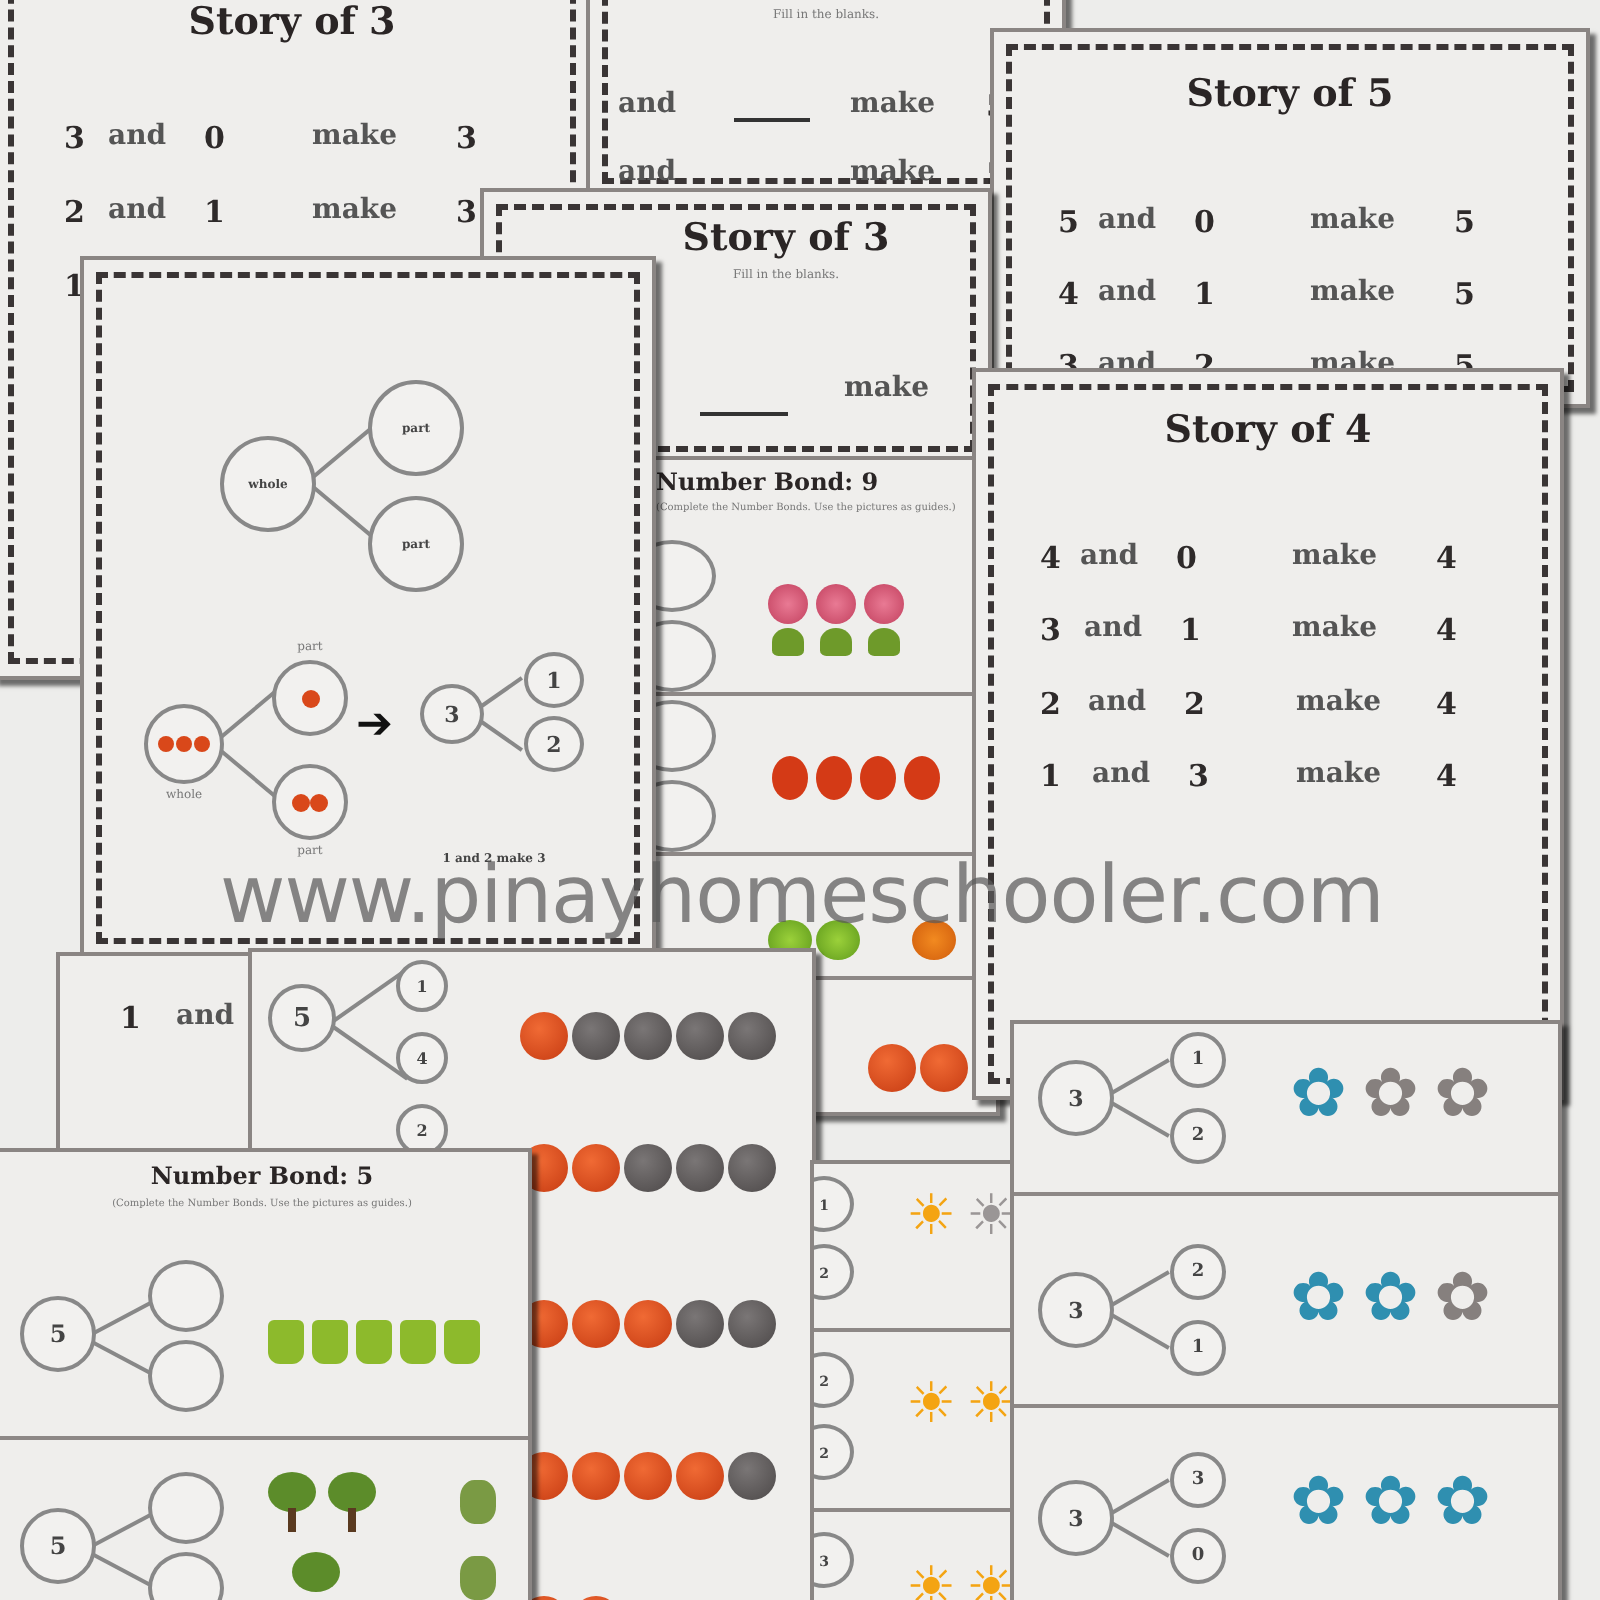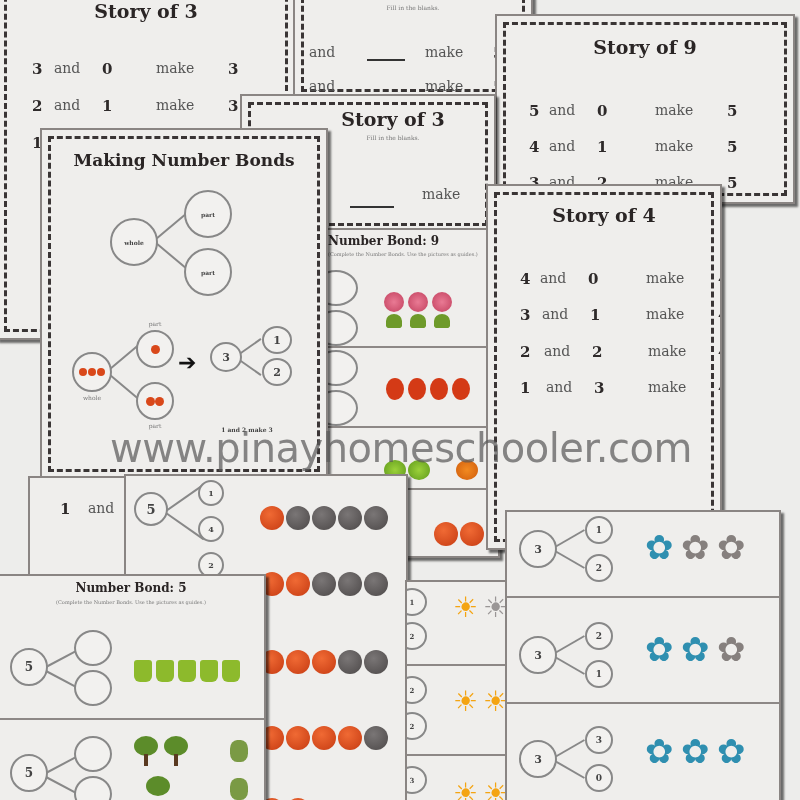--- a/index.html
+++ b/index.html
@@ -3,21 +3,21 @@
 <meta charset="utf-8">
 <style>
   * { box-sizing: border-box; margin: 0; padding: 0; }
   html, body { width: 800px; height: 800px; overflow: hidden; background: #ededeb; }
   body { position: relative; font-family: "DejaVu Serif", serif; color: #2a2626; }
   .sheet { position: absolute; background: #efeeec; border: 2px solid #8a8583; box-shadow: 3px 3px 2px rgba(0,0,0,0.55); overflow: hidden; }
   .dash { position: absolute; inset: 6px; border: 3px dashed #3a3535; }
   .title { position: absolute; left: 0; right: 0; text-align: center; font-weight: bold; font-family: "DejaVu Serif", serif; color: #2a2525; }
   .sub { position: absolute; left: 0; right: 0; text-align: center; font-size: 6px; color: #777; }
   .row { position: absolute; font-size: 15px; color: #2e2a2a; }
-  .row span { position: absolute; top: 0; white-space: nowrap; }
+  .row span { position: absolute; top: 0; white-space: nowrap; font-weight: bold; }
   .row .n { font-weight: bold; }
   .row .w { color: #555; font-size: 14px; }
   .circle { position: absolute; border: 2px solid #888; border-radius: 50%; background: #f2f1ef; display: flex; align-items: center; justify-content: center; font-size: 11px; color: #444; font-weight: bold; }
   .line { position: absolute; height: 2px; background: #888; transform-origin: 0 50%; }
   .hr { position: absolute; height: 2px; background: #8d8886; }
   .ball { position: absolute; width: 24px; height: 24px; border-radius: 50%; }
   .ball.o { background: radial-gradient(circle at 40% 35%, #f06a34, #c63b12); }
   .ball.g { background: radial-gradient(circle at 40% 35%, #7a7676, #4c4848); }
   .flower { position: absolute; font-size: 34px; line-height: 34px; }
   .sun { position: absolute; font-size: 28px; line-height: 28px; color: #f4a412; }
@@ -61,21 +61,21 @@
   <div class="blank" style="left:72px; top:77px; width:38px;"></div>
   <div class="row" style="left:14px; top:96px;">
     <span class="w" style="left:0">and</span>
     <span class="w" style="left:116px">make</span>
     <span class="n" style="left:184px">5</span>
   </div>
 </div>
 
 <div class="sheet" style="left:495px; top:14px; width:300px; height:190px;">
   <div class="dash"></div>
-  <div class="title" style="top:20px; font-size:19px;">Story of 9</div>
+  <div class="title" style="top:20px; font-size:19px;">Story of 5</div>
   <div class="row" style="left:32px; top:86px;">
     <span class="n" style="left:0">5</span>
     <span class="w" style="left:20px">and</span>
     <span class="n" style="left:68px">0</span>
     <span class="w" style="left:126px">make</span>
     <span class="n" style="left:198px">5</span>
   </div>
   <div class="row" style="left:32px; top:122px;">
     <span class="n" style="left:0">4</span>
     <span class="w" style="left:20px">and</span>
@@ -124,21 +124,20 @@
   <div class="pic" style="left:62px; top:230px; width:22px; height:20px; border-radius:50%; background:radial-gradient(circle,#9bd13a,#5f9a1c);"></div>
   <div class="pic" style="left:86px; top:230px; width:22px; height:20px; border-radius:50%; background:radial-gradient(circle,#9bd13a,#5f9a1c);"></div>
   <div class="pic" style="left:134px; top:230px; width:22px; height:20px; border-radius:50%; background:radial-gradient(circle,#f28a20,#d05c0c);"></div>
   <div class="hr" style="left:0; right:0; top:258px;"></div>
   <div class="ball o" style="left:112px; top:292px;"></div>
   <div class="ball o" style="left:138px; top:292px;"></div>
 </div>
 
 <div class="sheet" style="left:40px; top:128px; width:288px; height:352px;">
   <div class="dash"></div>
-  <div class="title" style="top:20px; font-size:17px;">Making Number Bonds</div>
 
   <div class="line" style="left:114px; top:108px; width:60px; transform:rotate(-40deg);"></div>
   <div class="line" style="left:114px; top:112px; width:60px; transform:rotate(40deg);"></div>
   <div class="circle" style="left:68px; top:88px; width:48px; height:48px; font-size:6px;">
       <span>whole</span>
     </div>
   <div class="circle" style="left:142px; top:60px; width:48px; height:48px; font-size:6px;">
       <span>part</span>
     </div>
   <div class="circle" style="left:142px; top:118px; width:48px; height:48px; font-size:6px;">
@@ -174,21 +173,21 @@
     </div>
   <div class="circle" style="left:220px; top:196px; width:30px; height:28px;">
       <span>1</span>
     </div>
   <div class="circle" style="left:220px; top:228px; width:30px; height:28px;">
       <span>2</span>
     </div>
   <div class="sub" style="left:150px; right:auto; width:110px; top:296px; font-weight:bold; color:#444;">1 and 2 make 3</div>
 </div>
 
-<div class="sheet" style="left:486px; top:184px; width:236px; height:366px;">
+<div class="sheet" style="left:486px; top:184px; width:296px; height:366px;">
   <div class="dash"></div>
   <div class="title" style="top:18px; font-size:19px;">Story of 4</div>
   <div class="row" style="left:32px; top:84px;">
     <span class="n" style="left:0">4</span>
     <span class="w" style="left:20px">and</span>
     <span class="n" style="left:68px">0</span>
     <span class="w" style="left:126px">make</span>
     <span class="n" style="left:198px">4</span>
   </div>
   <div class="row" style="left:32px; top:120px;">

